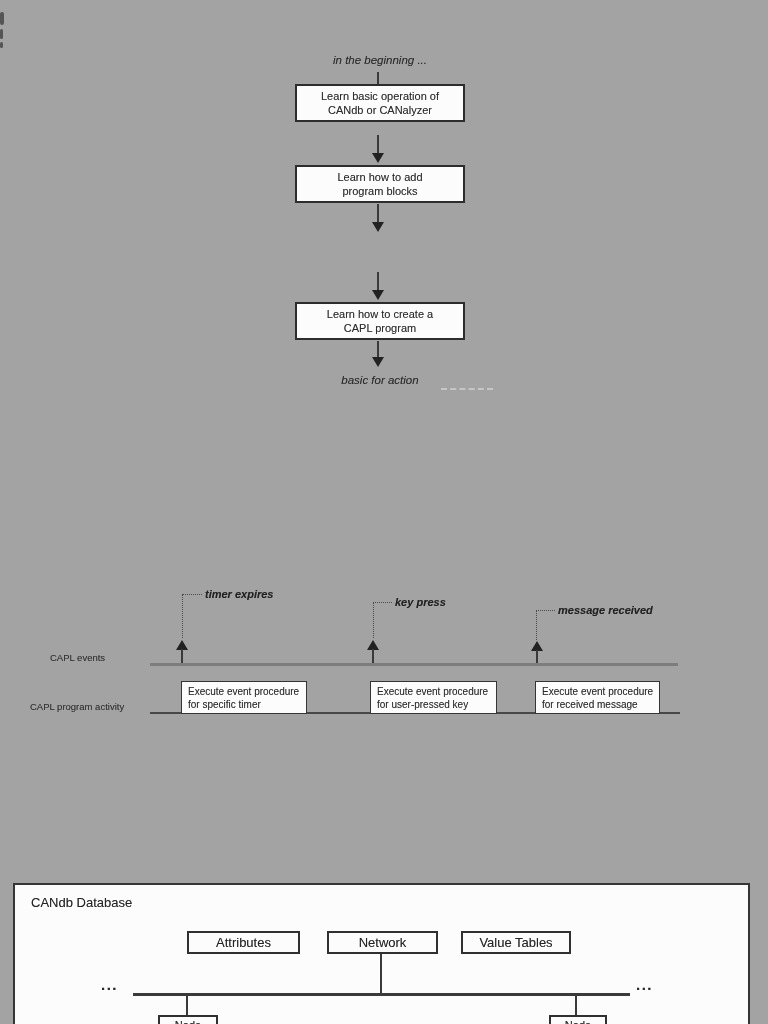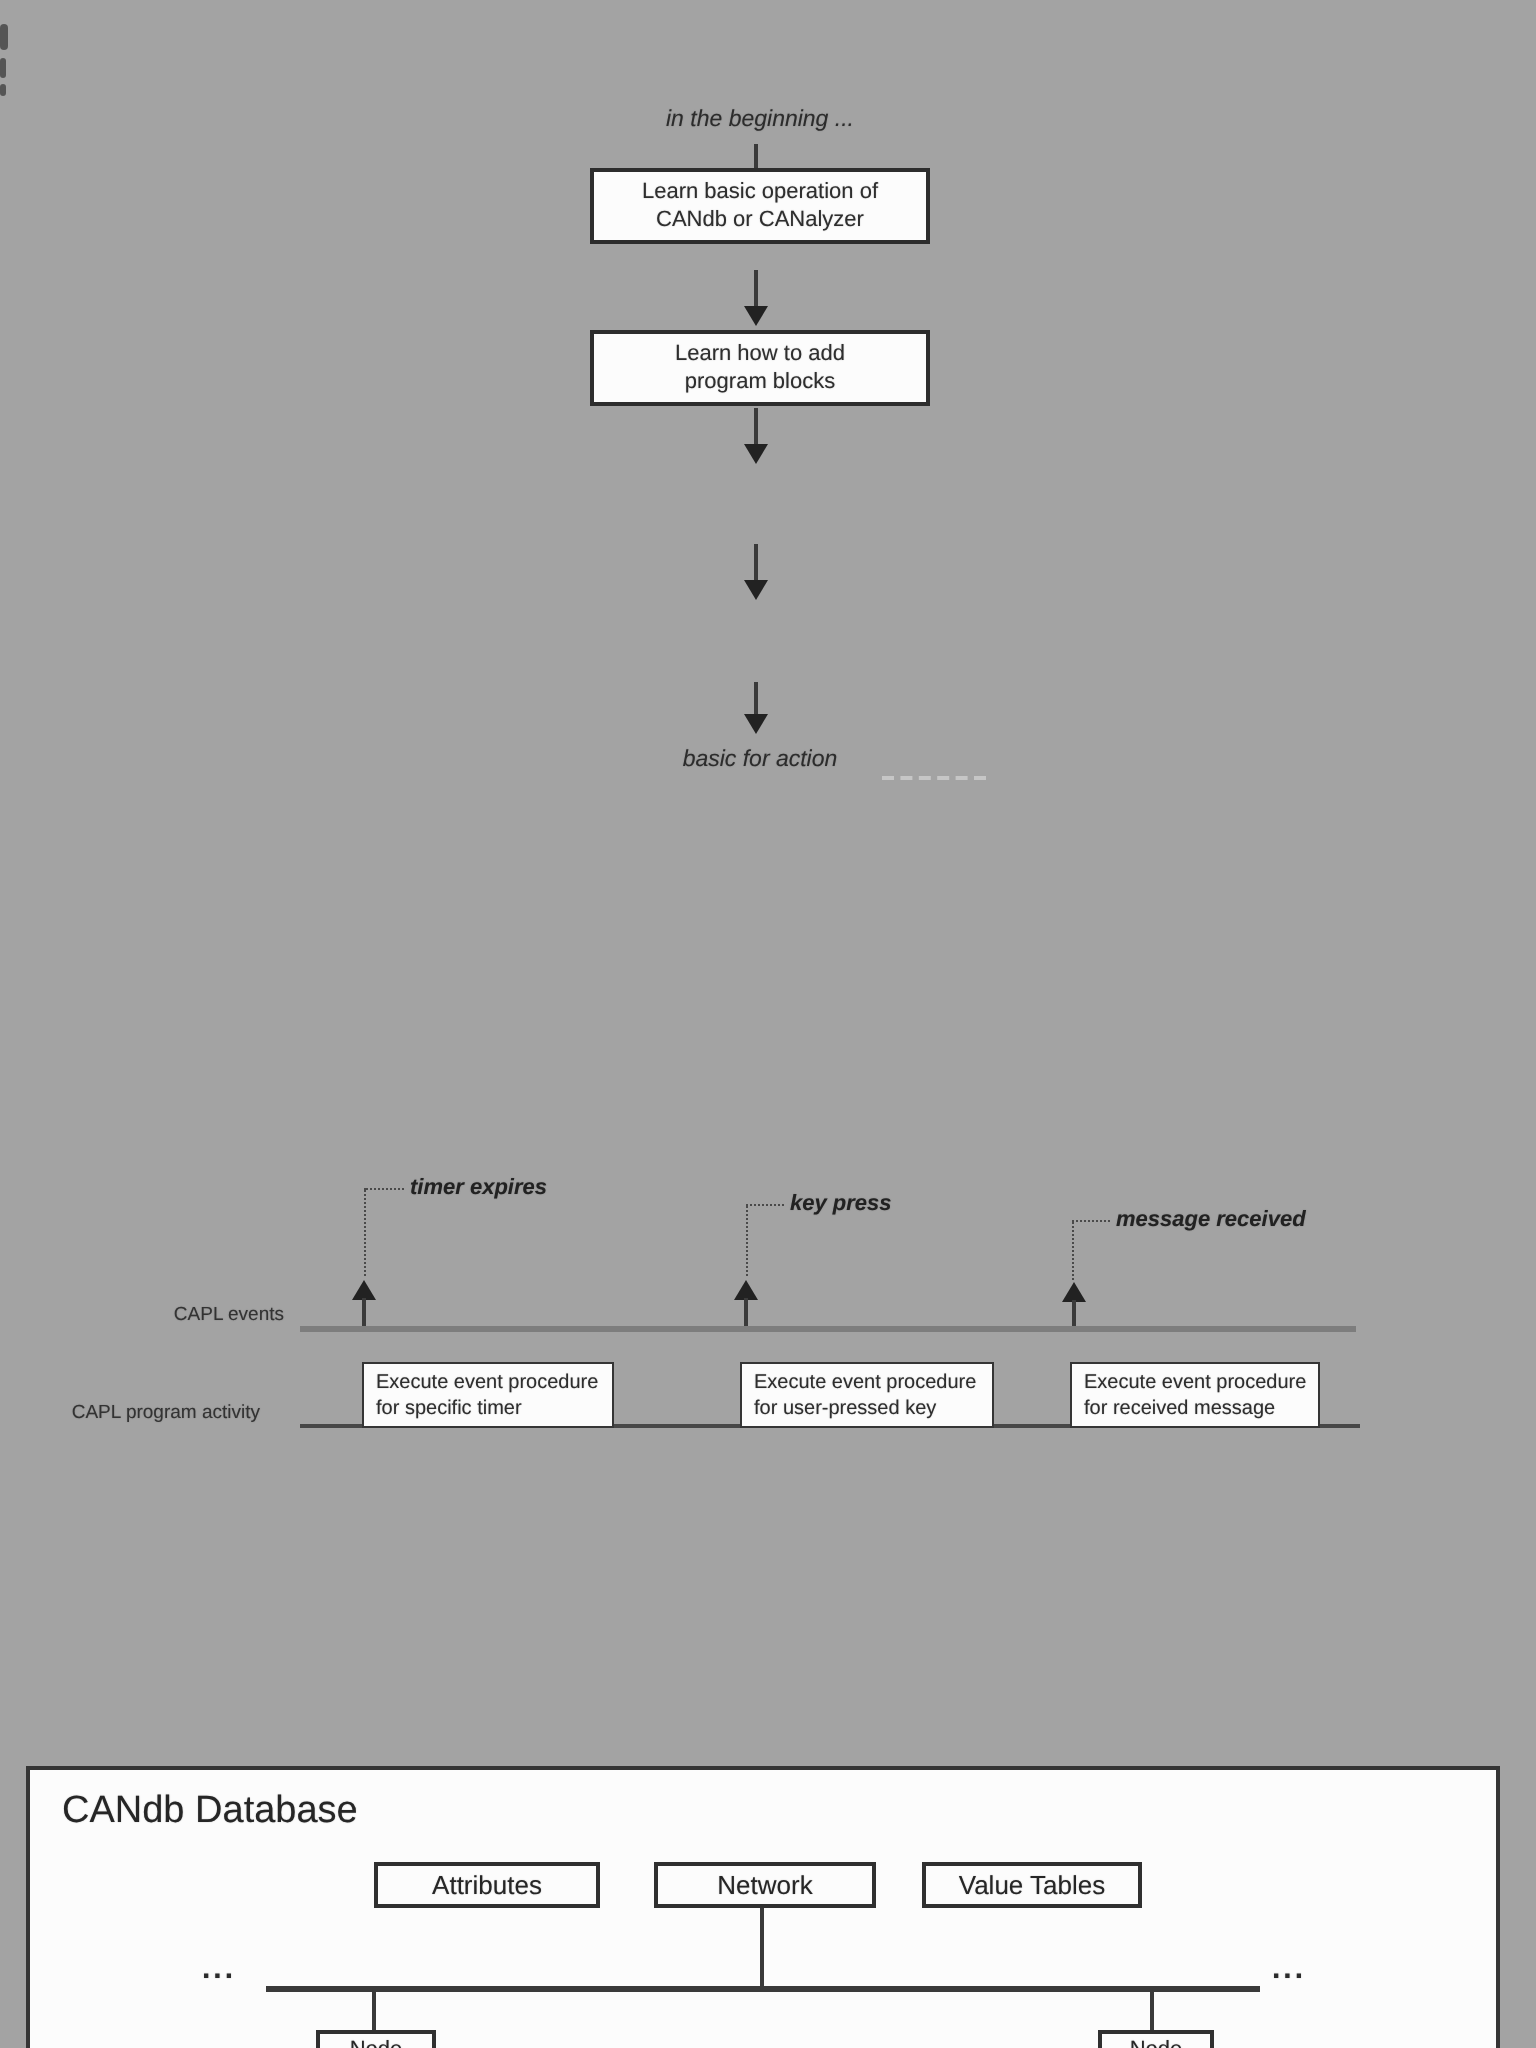--- a/index.html
+++ b/index.html
@@ -26,34 +26,34 @@
 
   
   .fc-label { position:absolute; left:280px; width:200px; text-align:center;
     font-style:italic; font-size:11.5px; color:#2c2c2c; }
   .fc-box { position:absolute; left:295px; width:170px; height:38px;
     border:2px solid #2d2d2d; background:#fcfcfc;
     display:flex; flex-direction:column; align-items:center; justify-content:center;
     font-size:11px; line-height:14px; text-align:center; }
 
   
-  .tl-rowlabel { position:absolute; text-align:right; font-size:9.5px;
+  .tl-rowlabel { position:absolute; text-align:left; font-size:9.5px;
     color:#333; white-space:nowrap; }
   .tl-evlabel { position:absolute; font-size:11px; font-weight:bold;
     font-style:italic; white-space:nowrap; color:#222; }
   .tl-box { position:absolute; top:681px; height:33px; border:1.5px solid #353535;
     background:#fcfcfc; font-size:10px; line-height:13px;
     padding:3px 0 0 6px; z-index:2; }
   .tl-eventsline { position:absolute; height:3px; background:#7d7d7d; }
   .tl-actline { position:absolute; height:2px; background:#474747; z-index:1; }
 
   
   .db-outer { position:absolute; left:13px; top:883px; width:737px; height:260px;
     border:2px solid #353535; background:#fcfcfc; }
-  .db-title { position:absolute; left:31px; top:895px; font-size:19px; color:#262626; }
+  .db-title { position:absolute; left:31px; top:895px; font-size:13px; color:#262626; }
   .db-box { position:absolute; top:931px; height:23px; border:2px solid #303030;
     background:#fcfcfc; display:flex; align-items:center; justify-content:center;
     font-size:13px; color:#262626; }
   .db-node { position:absolute; top:1015px; height:22px; border:2px solid #303030;
     background:#fcfcfc; display:flex; align-items:flex-start; justify-content:center;
     font-size:11px; padding-top:2px; color:#262626; }
   .db-dots { position:absolute; top:976px; font-size:15px; font-weight:bold;
     letter-spacing:1.5px; color:#2b2b2b; }
 
   
@@ -88,20 +88,24 @@
     <div>program blocks</div>
   </div>
 
   <div class="vline" style="left:377px;top:204px;height:19px"></div>
   <div class="tri-down" style="left:372px;top:222px"></div>
 
 
   <div class="vline" style="left:377px;top:272px;height:19px"></div>
   <div class="tri-down" style="left:372px;top:290px"></div>
 
+  <div class="fc-box t" style="top:302px">
+    <div>Learn how to create a</div>
+    <div>CAPL program</div>
+  </div>
 
   <div class="vline" style="left:377px;top:341px;height:17px"></div>
   <div class="tri-down" style="left:372px;top:357px"></div>
 
   <div class="fc-label t" style="top:374px">basic for action</div>
   <div class="dash-artifact"></div>
 
   <div class="tl-evlabel t" style="left:205px;top:588px">timer expires</div>
   <div class="dot-h" style="left:182px;top:594px;width:20px"></div>
   <div class="dot-v" style="left:182px;top:594px;height:44px"></div>

